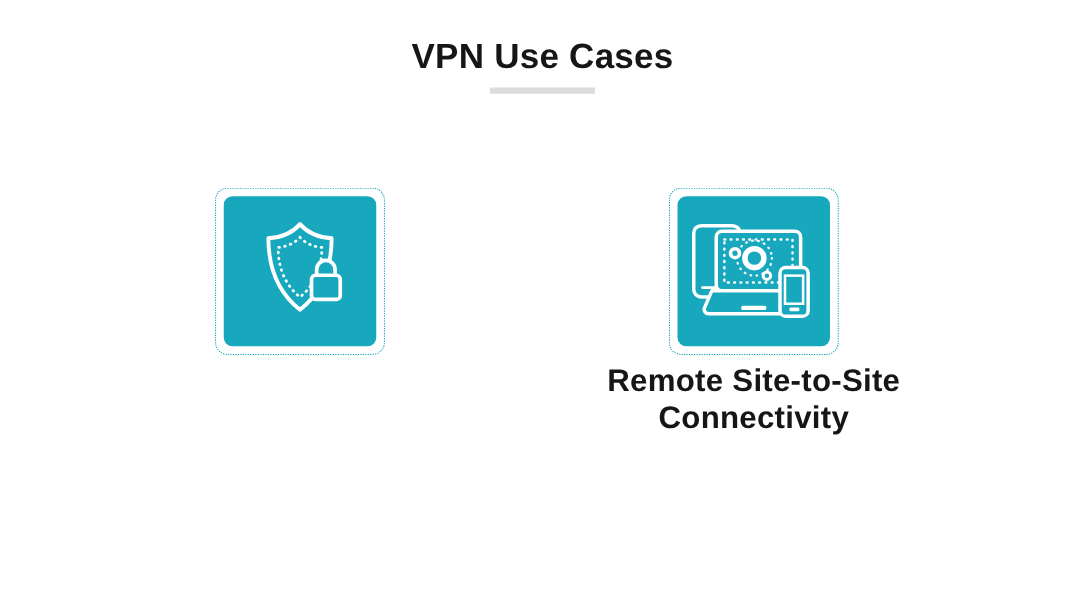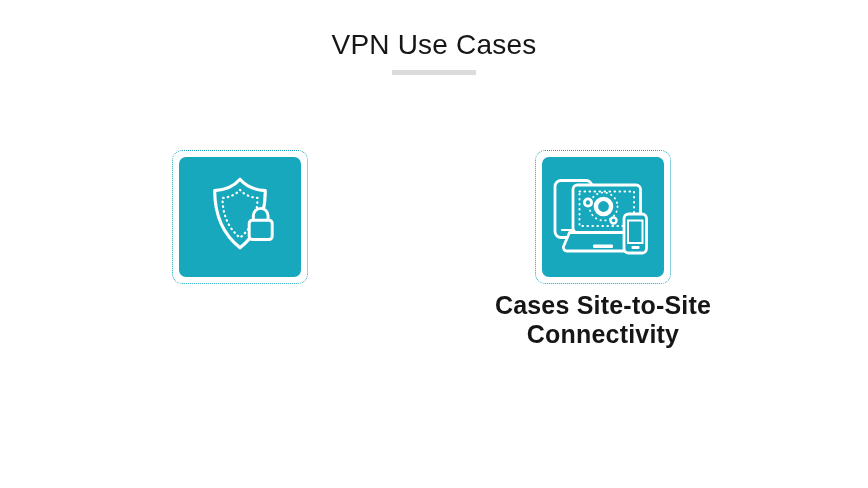--- a/index.html
+++ b/index.html
@@ -20,21 +20,21 @@
     position: absolute;
     top: 29px;
     left: 0;
     width: 100%;
     text-align: center;
   }
   .title {
     margin: 0;
     font-size: 28px;
     line-height: 31px;
-    font-weight: normal;
+    font-weight: bold;
     color: var(--text, #161616);
     letter-spacing: 0.2px;
   }
   .divider {
     width: 84px;
     height: 5px;
     background: var(--divider, #dcdcdc);
     margin: 10px auto 0;
   }
 
@@ -124,14 +124,14 @@
 
         <path d="M16.5 57.5 L10.5 71.5 A3.5 3.5 0 0 0 14 76 L85.5 76 A3.5 3.5 0 0 0 89 71.5 L83.5 57.5 Z" stroke-width="2.8" stroke-linejoin="round" style="fill:var(--accent,#17a8bd)"></path>
         <rect x="40" y="69.5" width="20" height="3.4" rx="1.2" fill="#ffffff" stroke="none"></rect>
 
         <rect x="71" y="39" width="22.5" height="39" rx="4.5" stroke-width="2.8" style="fill:var(--accent,#17a8bd)"></rect>
         <rect x="75" y="45.5" width="14.5" height="22.5" stroke-width="2"></rect>
         <rect x="78.5" y="71" width="8" height="3" rx="1" fill="#ffffff" stroke="none"></rect>
       </svg>
     </div>
   </div>
-  <div class="uc-label">Cases Site-to-Site Connectivity</div>
+  <div class="uc-label">Remote Site-to-Site Connectivity</div>
 </div>
 
 </body></html>

